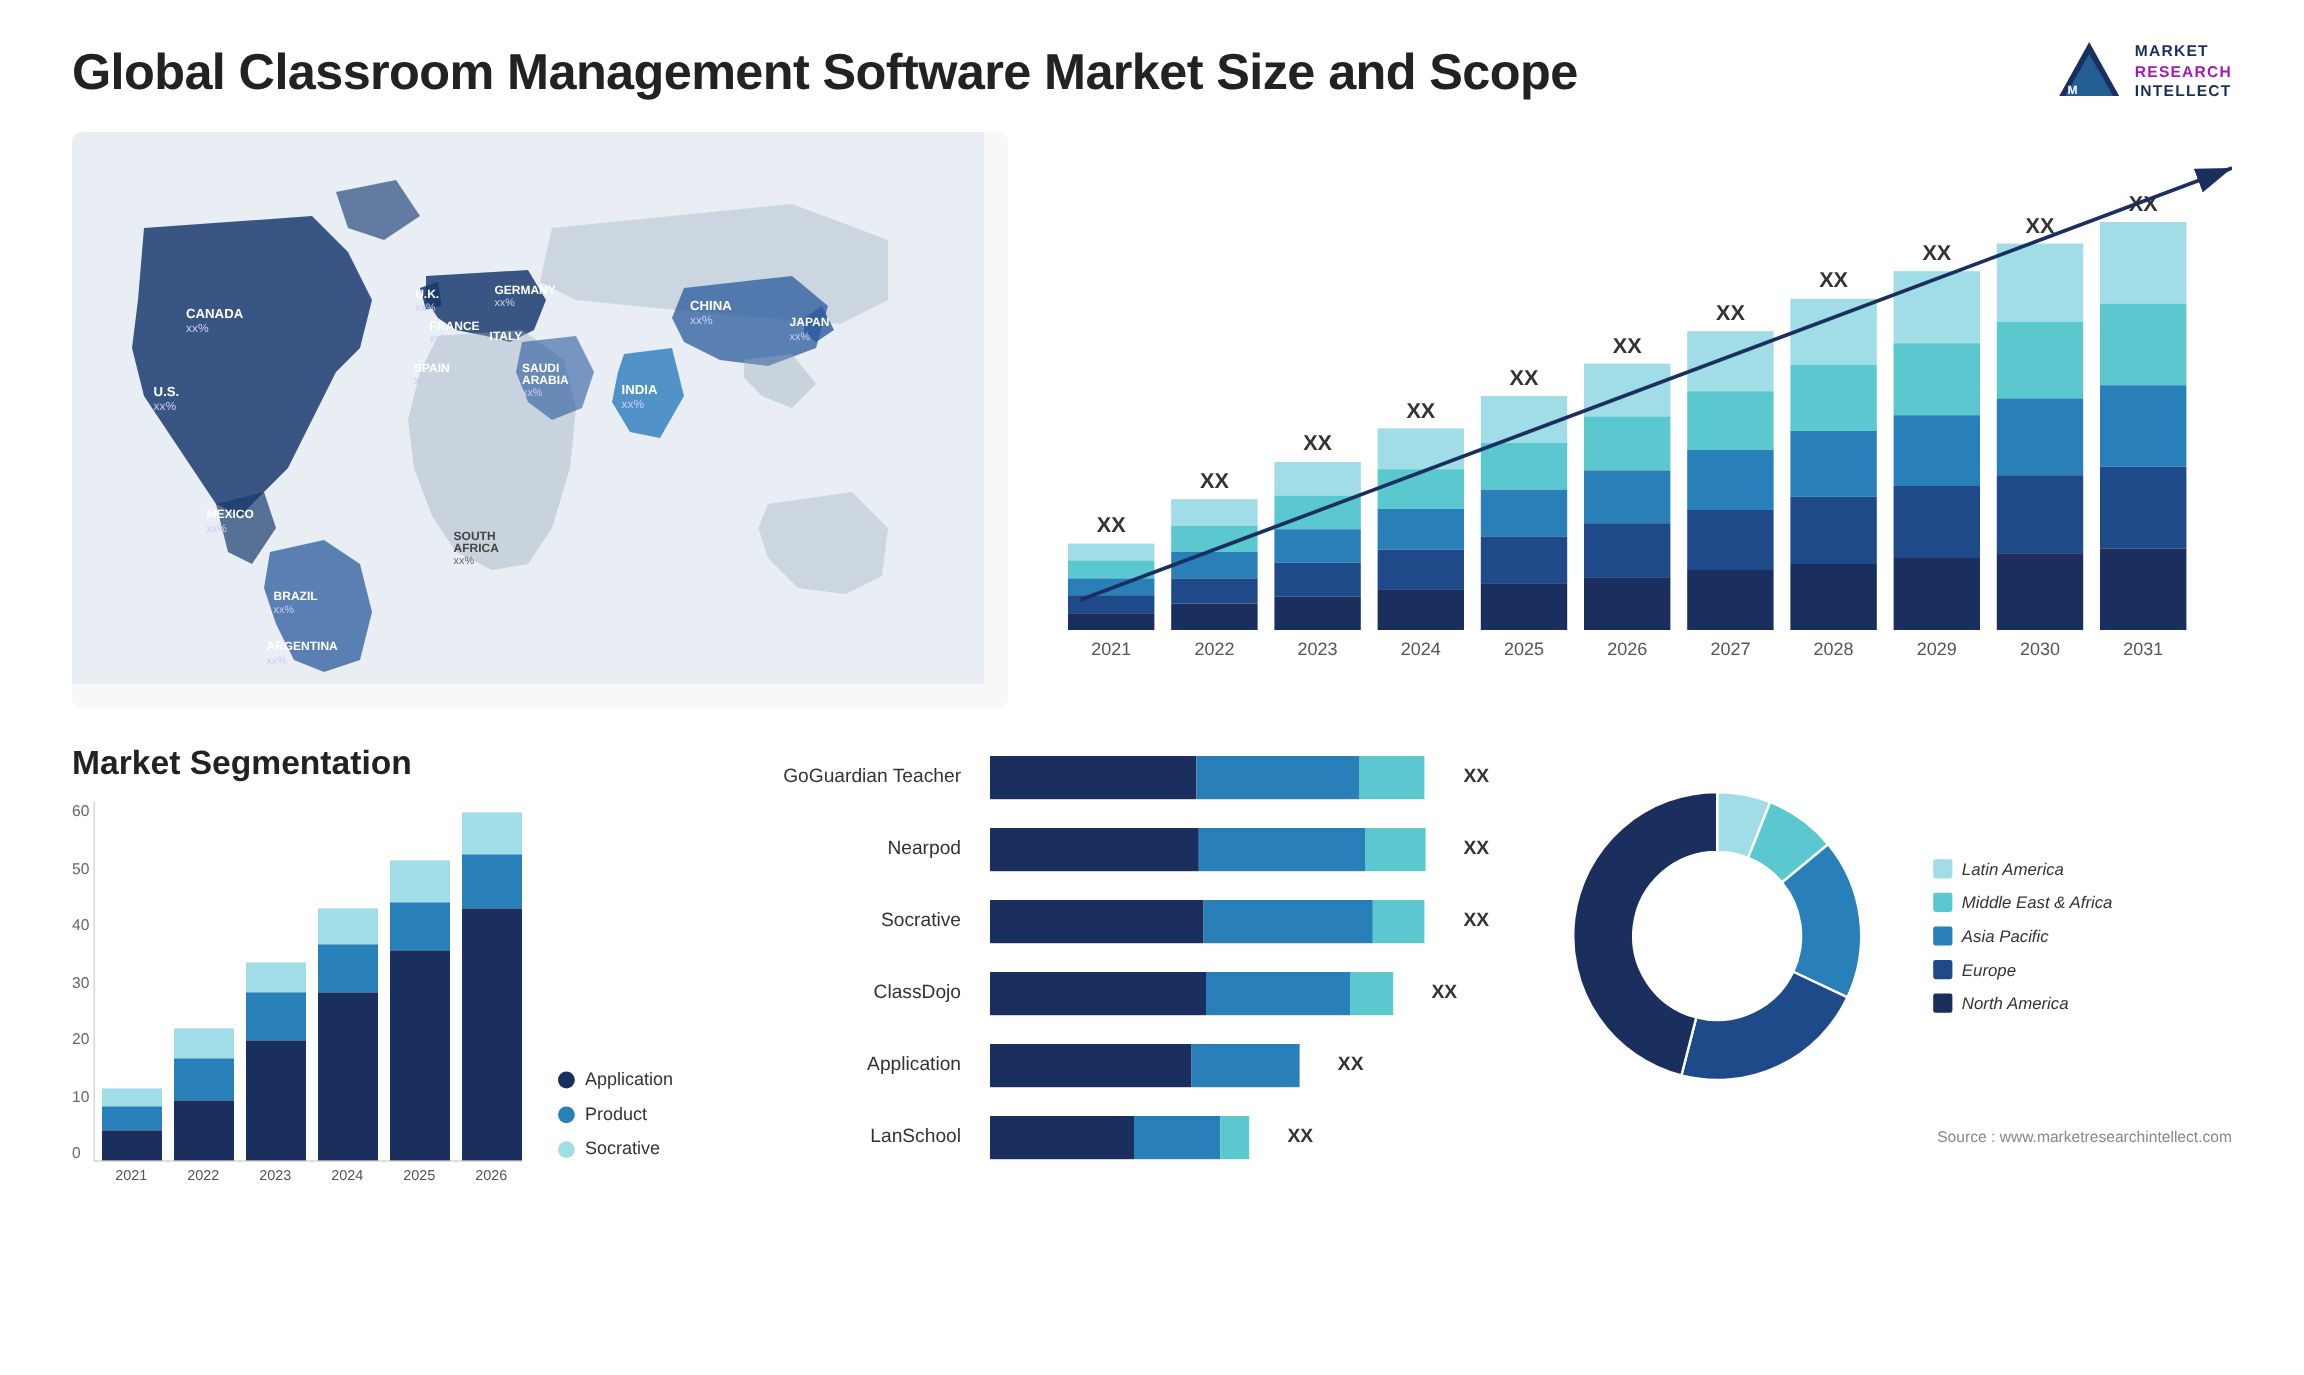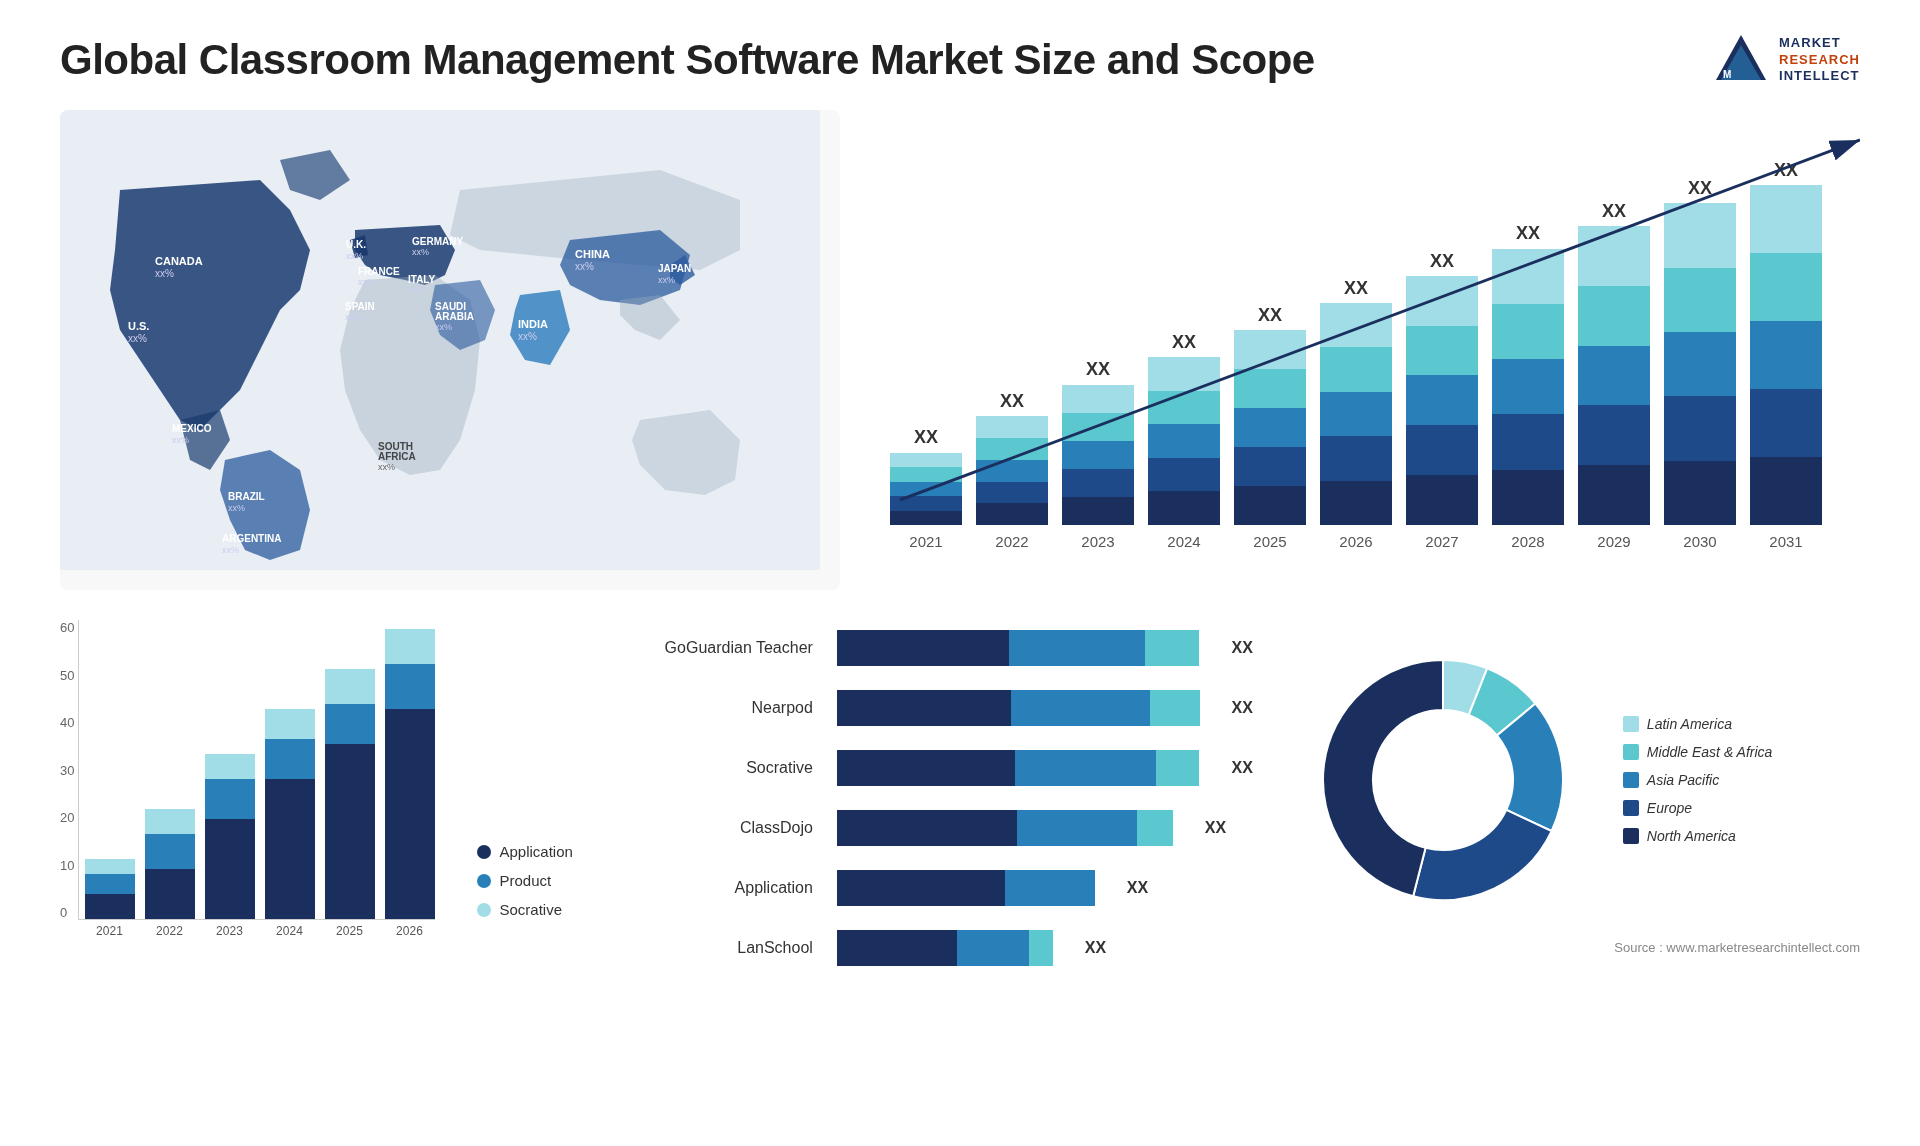--- a/index.html
+++ b/index.html
@@ -89,21 +89,21 @@
 
     .panel-title {
       font-size: 28px;
       font-weight: 700;
       color: #222;
       margin-bottom: 16px;
     }
 
     .seg-chart-area {
       display: flex;
-      gap: 42px;
+      gap: 30px;
       align-items: flex-end;
     }
 
     .seg-y-labels {
       display: flex;
       flex-direction: column;
       justify-content: space-between;
       height: 300px;
       font-size: 13px;
       color: #666;
@@ -225,21 +225,21 @@
     <div class="logo-area">
       <div class="logo-box">
 
         <svg class="logo-icon" viewBox="0 0 60 60">
           <polygon points="30,5 55,50 5,50" fill="#1a2f5e"></polygon>
           <polygon points="30,15 50,50 10,50" fill="#2980b9" opacity="0.6"></polygon>
           <text x="12" y="48" font-size="10" fill="#fff" font-weight="bold">M</text>
         </svg>
         <div>
           <div style="font-size:13px;font-weight:800;color:#1a2f5e;line-height:1.3;letter-spacing:1px;">MARKET</div>
-          <div style="font-size:13px;font-weight:800;color:#c2410c;line-height:1.3;letter-spacing:1px;">RESEARCH</div>
+          <div style="font-size:13px;font-weight:800;color:#a21caf;line-height:1.3;letter-spacing:1px;">RESEARCH</div>
           <div style="font-size:13px;font-weight:800;color:#1a2f5e;line-height:1.3;letter-spacing:1px;">INTELLECT</div>
         </div>
       </div>
     </div>
   </div>
 
   <div class="top-section">
 
     <div class="map-container">
       <svg viewBox="0 0 760 460" width="760" height="460">
@@ -461,20 +461,21 @@
           <div style="font-size: 15px; color: rgb(85, 85, 85); width: 72px; text-align: center;">2029</div>
           <div style="font-size: 15px; color: rgb(85, 85, 85); width: 72px; text-align: center;">2030</div>
           <div style="font-size: 15px; color: rgb(85, 85, 85); width: 72px; text-align: center;">2031</div>
         </div>
     </div>
   </div>
 
   <div class="bottom-section">
 
     <div class="segmentation-panel">
+      <div class="panel-title">Market Segmentation</div>
       <div class="seg-chart-area">
         <div style="display:flex;gap:0;">
           <div class="seg-y-labels">
             <span>60</span>
             <span>50</span>
             <span>40</span>
             <span>30</span>
             <span>20</span>
             <span>10</span>
             <span>0</span>

